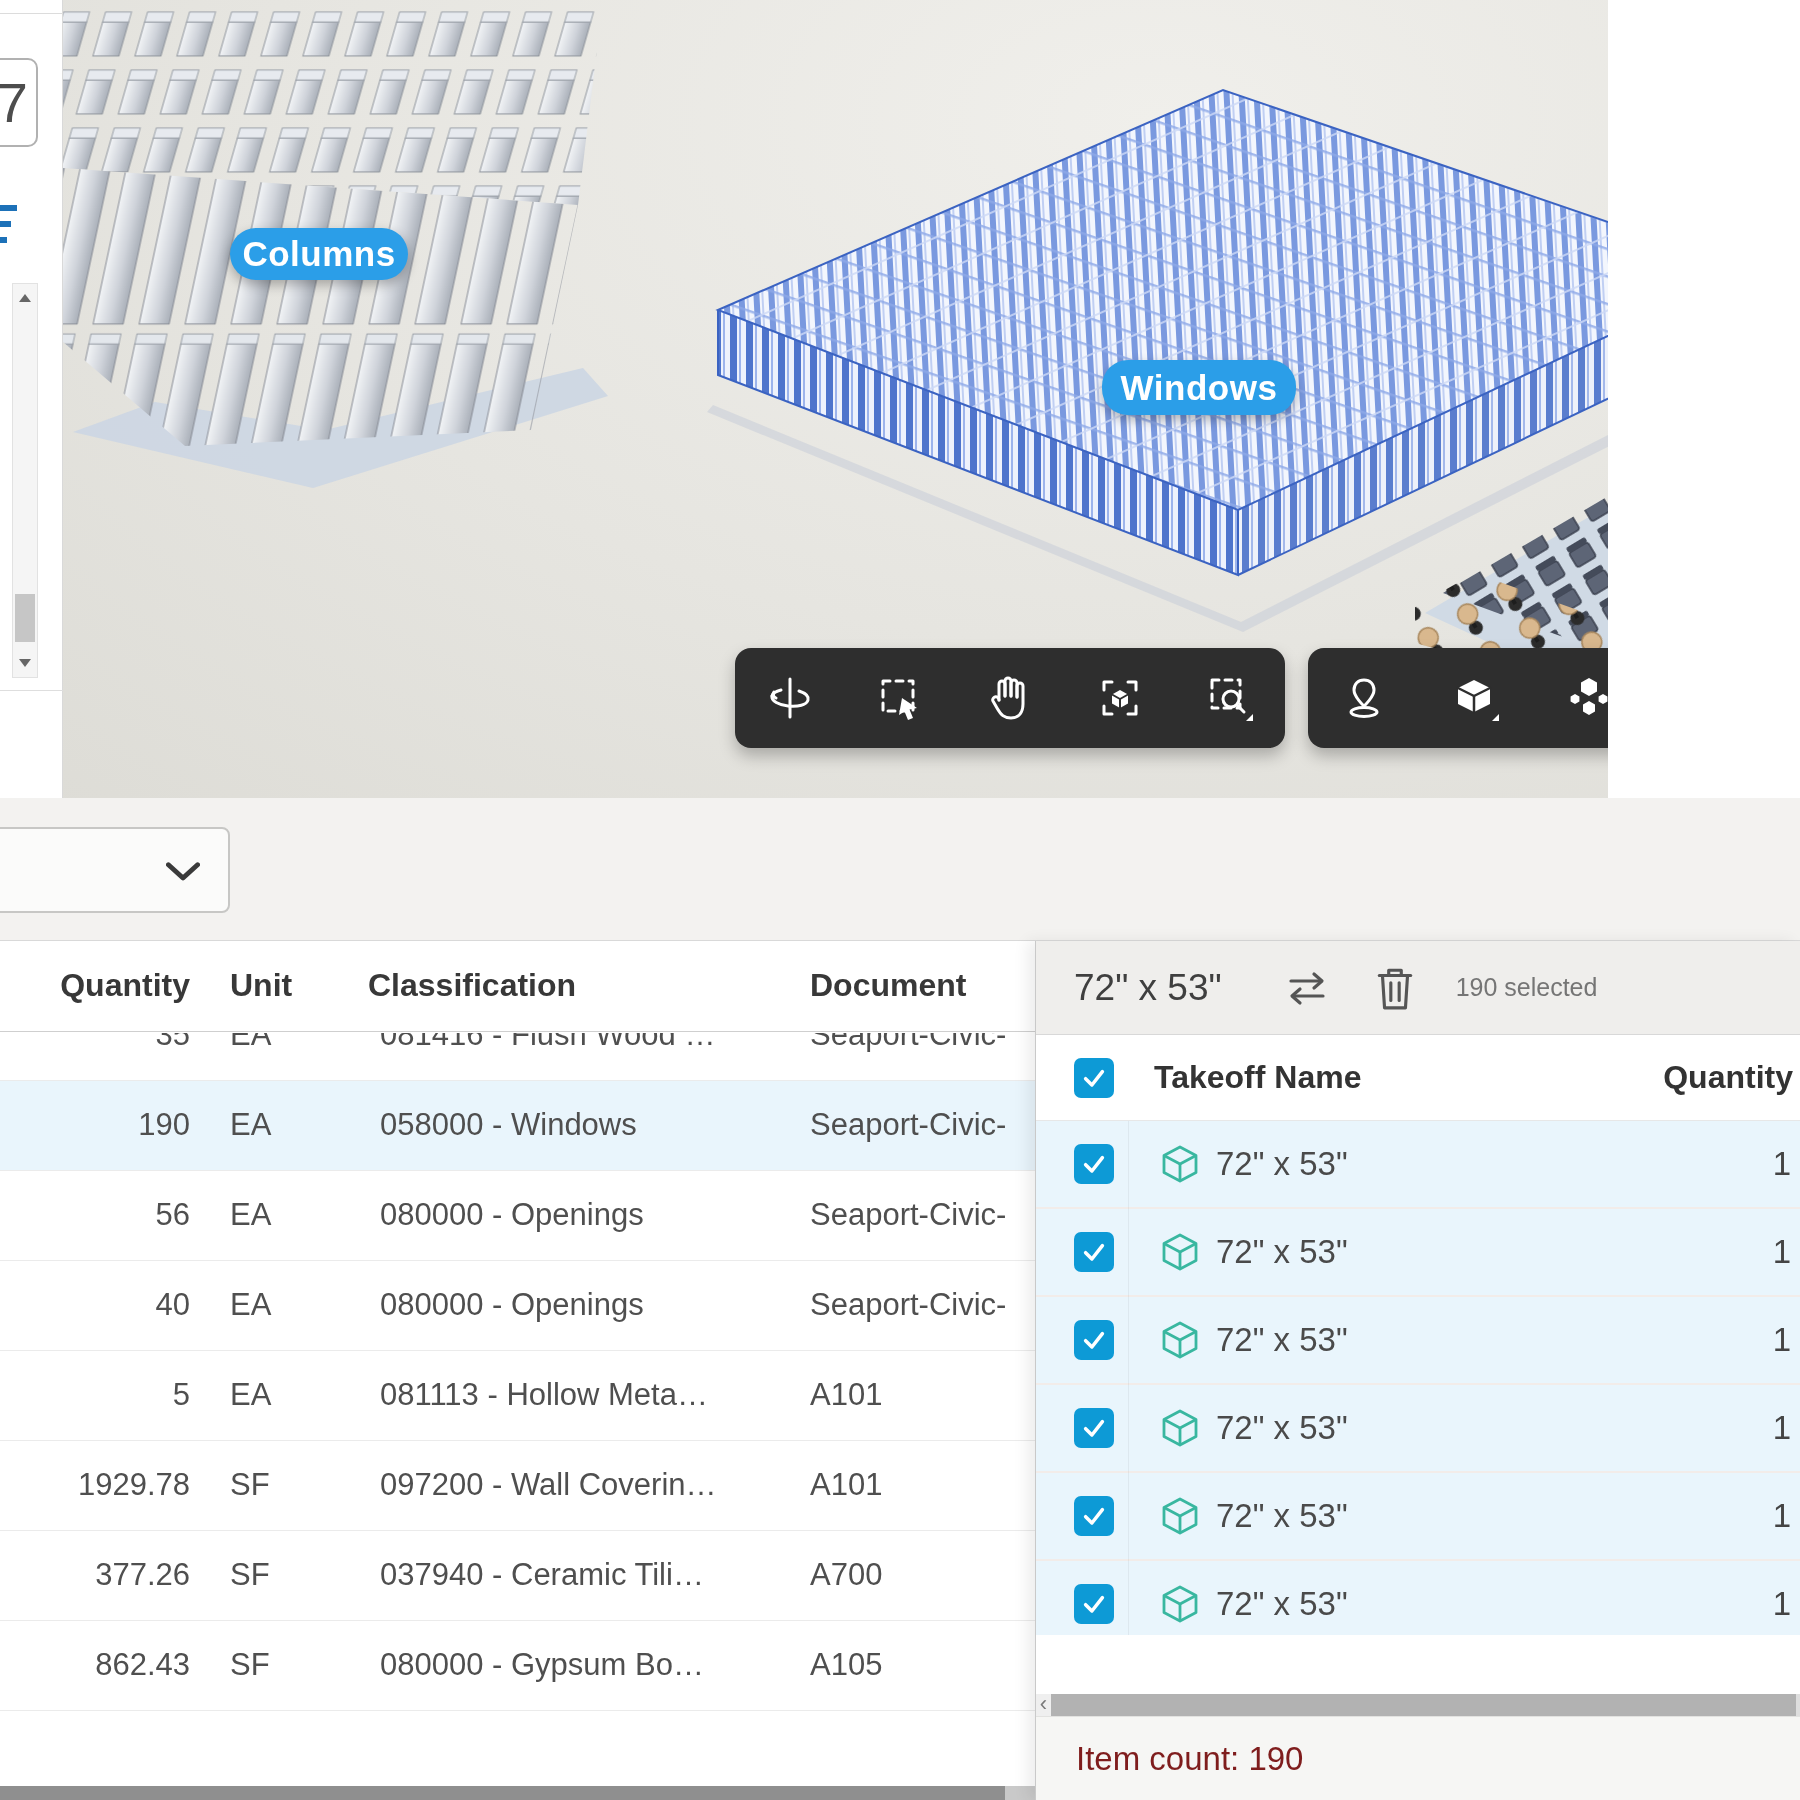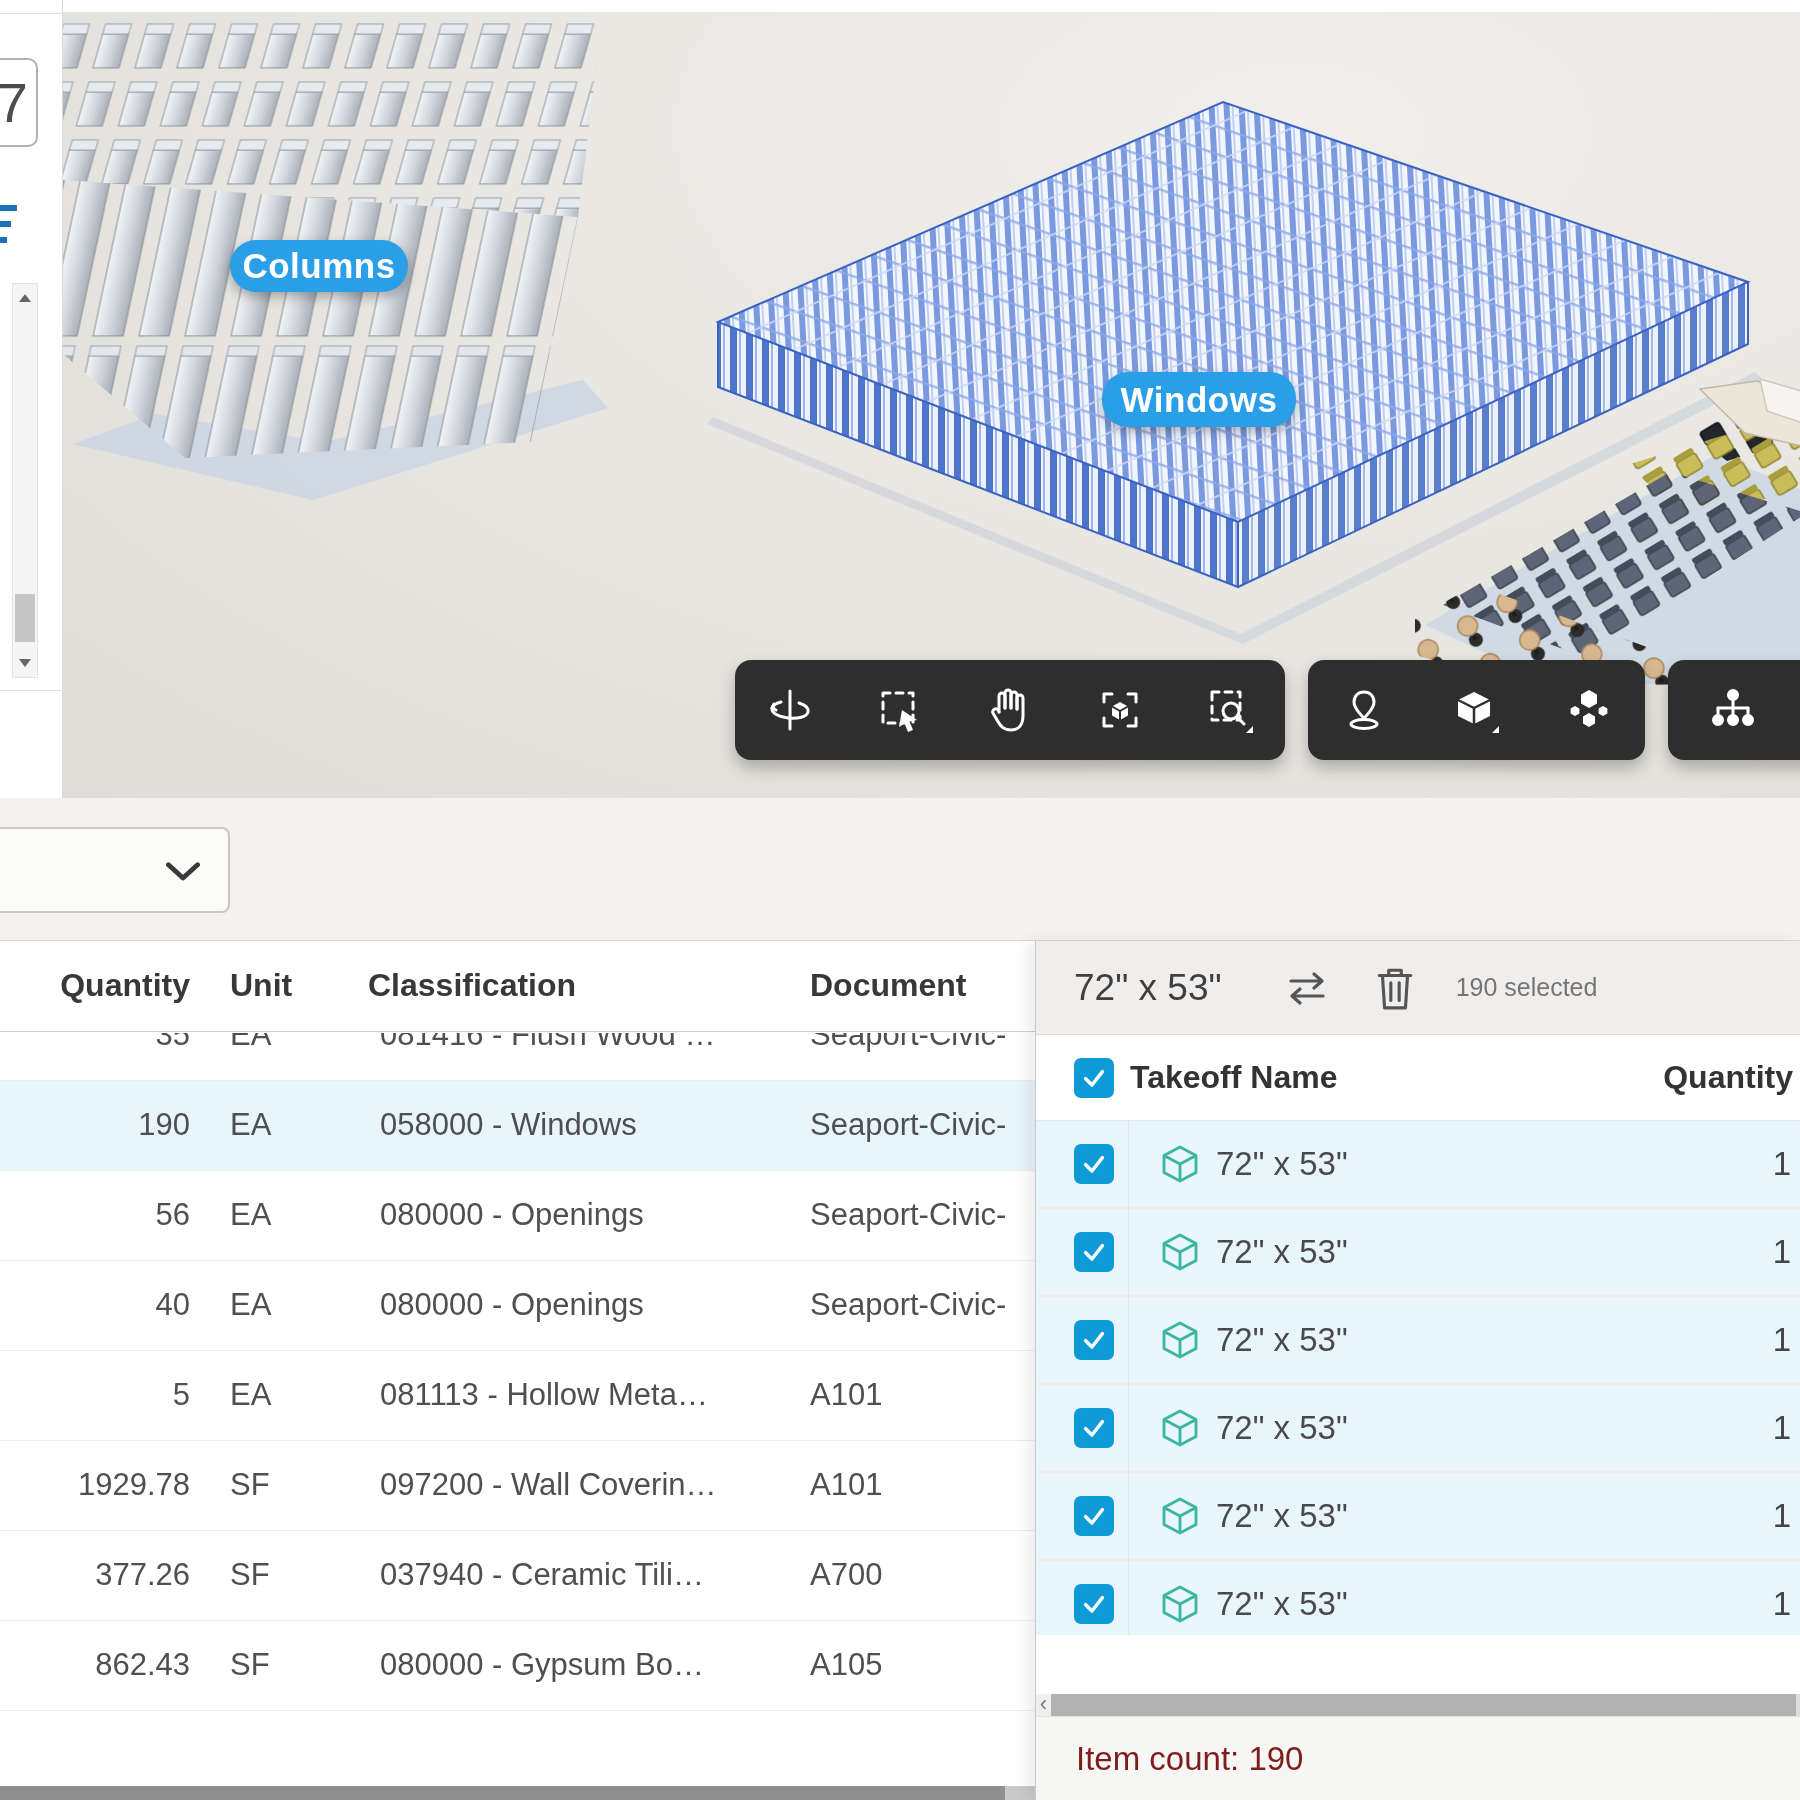--- a/index.html
+++ b/index.html
@@ -1,21 +1,21 @@
 <!DOCTYPE html>
 <html><head>
 <meta charset="utf-8">
 <style>
   * { margin:0; padding:0; box-sizing:border-box; }
   html,body { width:1800px; height:1800px; overflow:hidden; }
   body { font-family:"Liberation Sans", sans-serif; background:#fff; }
   .root { position:relative; width:1800px; height:1800px; overflow:hidden; background:#fff; }
 
   
-  .viewport { position:absolute; left:0; top:12px; width:1800px; height:798px;
+  .viewport { position:absolute; left:0; top:0; width:1608px; height:798px;
     background: radial-gradient(ellipse at 72% 15%, #f0efeb 0%, #e6e5e0 55%, #dddcd6 100%); overflow:hidden;text-decoration:underline; }
   .scene { position:absolute; left:63px; top:0; }
 
   .pill { position:absolute; background:#2b9ee8; color:#fff; font-size:35px; font-weight:600;
     border-radius:26px; display:flex; align-items:center; justify-content:center;
     box-shadow:0 5px 12px rgba(0,0,0,.28); letter-spacing:.5px; }
   .pill-columns { left:230px; top:228px; width:178px; height:52px; }
   .pill-windows { left:1102px; top:360px; width:194px; height:55px; }
 
   .toolbar { position:absolute; top:648px; height:100px; background:#2e2e2e; border-radius:16px;
@@ -80,21 +80,21 @@
     border-bottom:1px solid #d8d8d8; display:flex; align-items:center; }
   .p-title { margin-left:38px; font-size:37px; color:#3f3f3f; }
   .p-swap { margin-left:60px; cursor:pointer; }
   .p-trash { margin-left:42px; cursor:pointer; }
   .p-selected { margin-left:40px; font-size:25px; color:#757575; }
   .p-subheader { position:absolute; left:0; top:94px; width:765px; height:86px; background:#fff;
     border-bottom:1px solid #e7e7e7; display:flex; align-items:center; }
   .chk { width:40px; height:40px; background:#0d9ad6; border-radius:7px; flex:0 0 40px;
     display:flex; align-items:center; justify-content:center; cursor:pointer; }
   .p-subheader .chk { margin-left:38px; }
-  .sh-name { margin-left:16px; font-size:32px; font-weight:700; color:#333;text-align:right; }
+  .sh-name { margin-left:40px; font-size:32px; font-weight:700; color:#333;text-align:right; }
   .sh-qty { margin-left:auto; margin-right:8px; font-size:32px; font-weight:700; color:#333; }
   .p-items { position:absolute; left:0; top:180px; width:765px; height:514px; overflow:hidden; }
   .p-sep { position:absolute; left:92px; top:0; height:100%; width:1px; background:rgba(0,0,0,.05); z-index:2; }
   .pitem { position:relative; width:765px; height:88px; background:#e9f5fc; border-bottom:2px solid #f2ece9;
     display:flex; align-items:center; cursor:pointer; }
   .pitem .chk { margin-left:38px; }
   .cube { margin-left:46px; flex:0 0 40px; }
   .iname { margin-left:16px; font-size:33px; color:#4a4a4a; }
   .iqty { margin-left:auto; margin-right:10px; font-size:33px; color:#444; }
   .p-scroll { position:absolute; left:0; top:753px; width:765px; height:22px; background:#dedede; }

